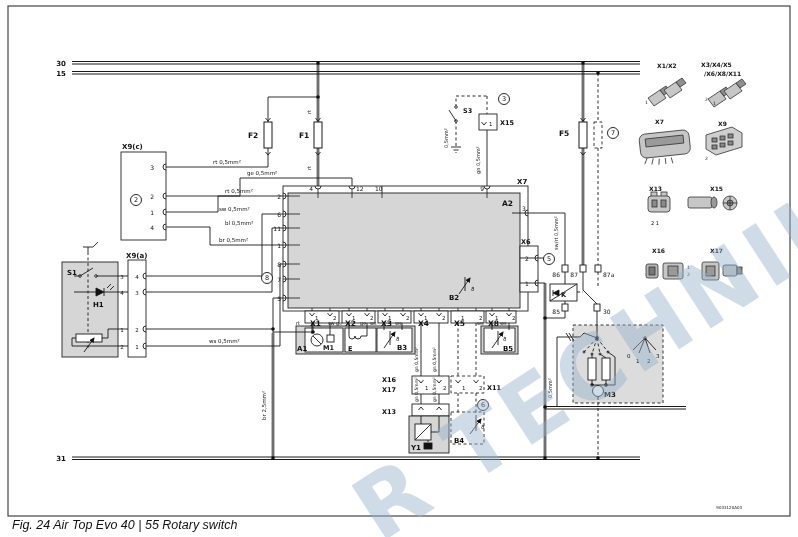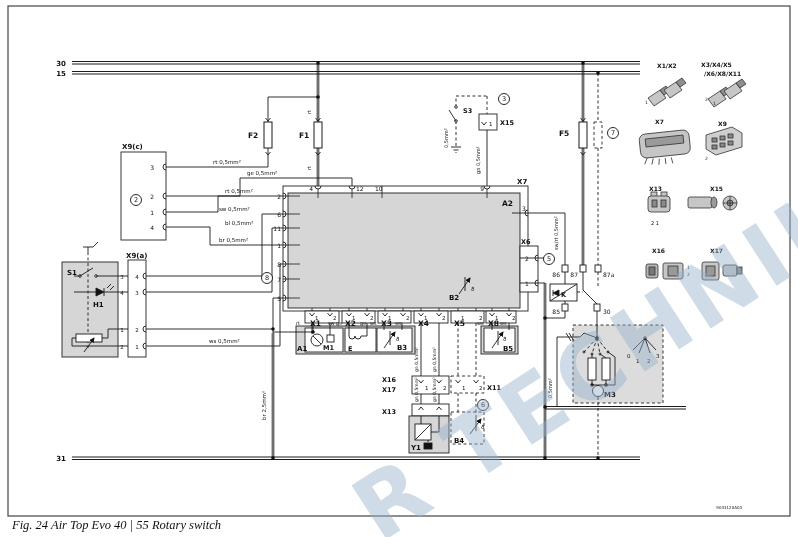--- a/index.html
+++ b/index.html
@@ -3,21 +3,21 @@
 <meta charset="utf-8">
 <style>
   html,body{margin:0;padding:0;background:#fff;}
   .stage{position:relative;width:798px;height:537px;background:#ffffff;overflow:hidden;
          font-family:"DejaVu Sans",sans-serif;}
   svg{position:absolute;left:0;top:0;}
   svg text{font-family:"DejaVu Sans",sans-serif;fill:#111;}
   .watermark{position:absolute;left:335px;top:475px;transform:rotate(-33deg);transform-origin:0 0;
              font-family:"DejaVu Sans",sans-serif;font-weight:bold;font-size:88px;letter-spacing:5px;
              color:rgba(148,178,204,0.45);white-space:nowrap;pointer-events:none;}
-  .caption{position:absolute;left:12px;top:518px;font-family:Liberation Serif, serif;
+  .caption{position:absolute;left:12px;top:518px;font-family:Liberation Sans, sans-serif;
            font-style:italic;font-size:12.5px;color:#111;}
 </style>
 </head>
 <body>
 
 <div class="stage">
 <svg id="diagram" width="798" height="537" viewBox="0 0 798 537">
   <defs>
     <marker id="ah" markerWidth="7" markerHeight="7" refX="5" refY="3" orient="auto">
       <path d="M0,0 L6,3 L0,6 Z" fill="#111"></path>

